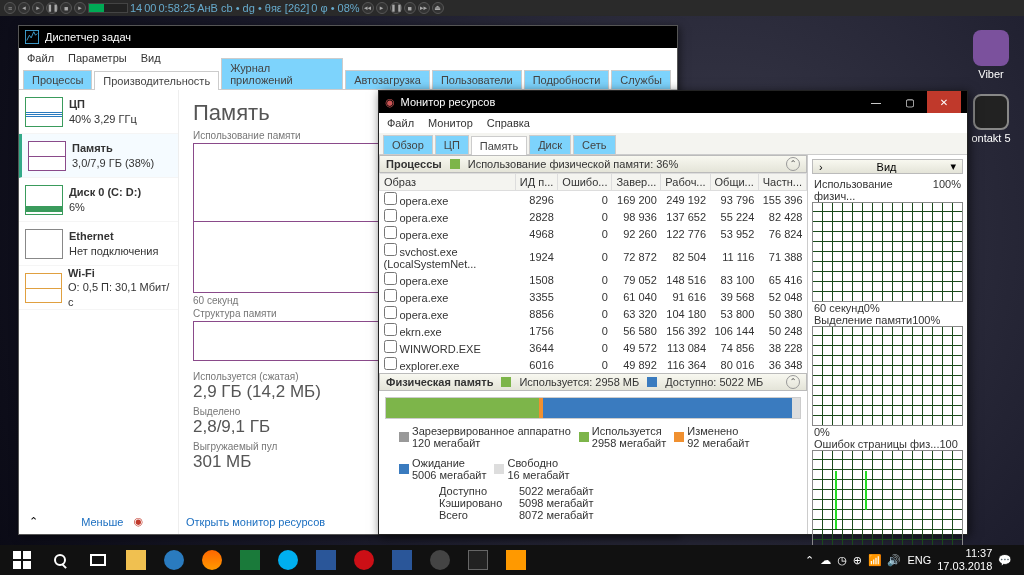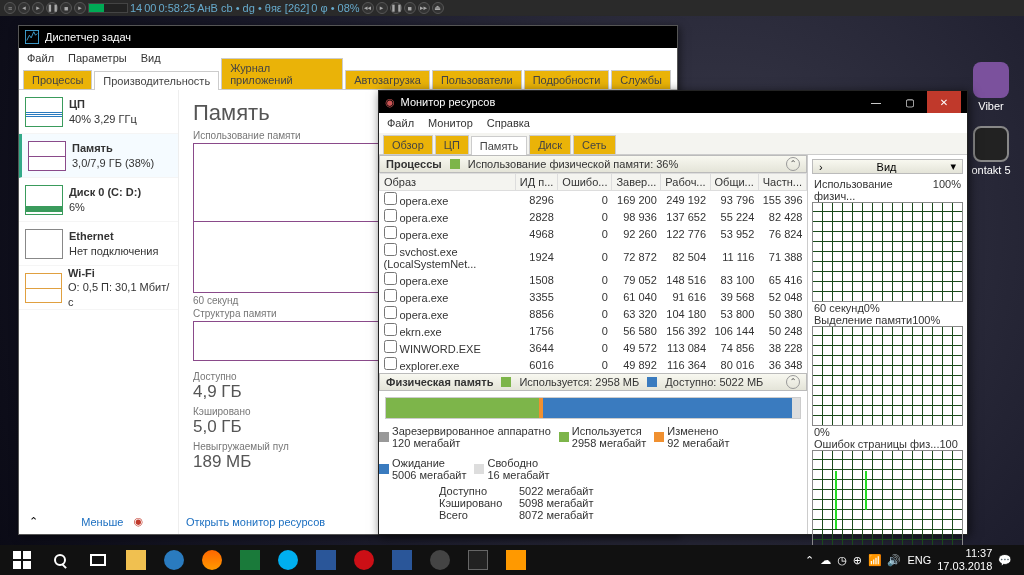--- a/index.html
+++ b/index.html
@@ -6,31 +6,31 @@
 body { width:1024px; height:575px; background:radial-gradient(circle at 70% 40%, #3a3a4a 0%, #1a1a2a 60%, #0a0a15 100%); position:relative; overflow:hidden; }
 
 
 .winamp { position:absolute; top:0; left:0; right:0; height:16px; background:#2a2a2a; display:flex; align-items:center; gap:2px; padding:0 4px; color:#888; font-size:9px; }
 .winamp .eq { display:inline-block; width:40px; height:10px; background:linear-gradient(90deg,#0a5 0%,#0a5 40%,#222 40%); border:1px solid #444; }
 .winamp .seg { color:#6ac; }
 .winamp .title { flex:1; text-align:center; color:#6ac; }
 .winamp button { width:12px; height:12px; background:#333; border:1px solid #555; border-radius:50%; font-size:7px; color:#aaa; cursor:pointer; }
 
 
-.desktop-icon { position:absolute; width:50px; text-align:center; color:#fff; font-size:10px;margin-top:32px; }
+.desktop-icon { position:absolute; width:50px; text-align:center; color:#fff; font-size:10px; }
 .desktop-icon .ico { width:36px; height:36px; margin:0 auto 2px; border-radius:8px; }
 
 
 .taskmgr { position:absolute; top:25px; left:18px; width:660px; height:510px; background:#fff; border:1px solid #555; box-shadow:2px 2px 8px rgba(0,0,0,.5); }
 .titlebar { height:22px; background:#000; color:#fff; display:flex; align-items:center; padding:0 6px; font-size:11px; }
 .titlebar .ico { width:14px; height:14px; margin-right:6px; }
 .menubar { height:20px; display:flex; align-items:center; gap:14px; padding:0 8px; background:#fff; color:#333; }
 .menubar span { cursor:pointer; }
 .tabstrip { height:22px; display:flex; align-items:flex-end; padding:0 4px; background:#fff; border-bottom:1px solid #ccc; }
-.tab { padding:3px 8px; border:1px solid #ccc; border-bottom:none; background:#eab308; margin-right:2px; cursor:pointer; color:#444; }
+.tab { padding:3px 8px; border:1px solid #ccc; border-bottom:none; background:#7dd3fc; margin-right:2px; cursor:pointer; color:#444; }
 .tab.active { background:#fff; position:relative; top:1px; }
 
 .tm-body { display:flex; height:calc(100% - 64px); }
 .tm-side { width:160px; border-right:1px solid #eee; }
 .side-item { height:44px; padding:4px 6px; display:flex; align-items:center; gap:6px; border-bottom:1px solid #f5f5f5; cursor:pointer; }
 .side-item.sel { border-left:3px solid #3a8; background:#f5fbff; }
 .side-chart { width:38px; height:30px; border:1px solid #3a9b5c; background:#fff; position:relative; }
 .side-chart .wave { position:absolute; left:0; right:0; top:50%; height:1px; background:#3a9b5c; }
 .side-chart.cpu .wave { background:#2a7bbf; top:60%; box-shadow:0 -2px 0 #2a7bbf, 0 2px 0 #2a7bbf; }
 .side-chart.mem { border-color:#8a4a8a; }
@@ -69,21 +69,21 @@
 .panel-hdr .sq { width:10px; height:10px; }
 .panel-hdr .toggle { margin-left:auto; width:14px; height:14px; border:1px solid #999; border-radius:50%; font-size:8px; text-align:center; line-height:12px; }
 
 .proc-table { width:100%; border-collapse:collapse; font-size:10px; }
 .proc-table th { text-align:left; padding:2px 4px; border:1px solid #ddd; background:#f4f4f0; font-weight:400; color:#333; white-space:nowrap; overflow:hidden; }
 .proc-table td { padding:1px 4px; color:#333; text-align:right; }
 .proc-table td:first-child { text-align:left; }
 .proc-table td:first-child input { margin-right:3px; }
 
 .phys-bar { height:22px; margin:6px; border:1px solid #ccc; background:linear-gradient(90deg,#7db54a 0%,#7db54a 37%,#f09030 37%,#f09030 38%,#3a7bbf 38%,#3a7bbf 98%,#ddd 98%); }
-.legend { display:flex; flex-wrap:wrap; gap:8px; padding:0 0; font-size:9px; color:#333; }
+.legend { display:flex; flex-wrap:wrap; gap:8px; padding:0 20px; font-size:9px; color:#333; }
 .leg-item { display:flex; align-items:center; gap:3px; }
 .leg-sw { width:10px; height:10px; }
 .mem-stats { padding:4px 60px; font-size:10px; color:#333; }
 .mem-stats div { display:flex; }
 .mem-stats span:first-child { width:80px; }
 
 .mini-chart { height:100px; border:1px solid #888; background:linear-gradient(#0a1a0a,#0a1a0a); background-image:
   repeating-linear-gradient(0deg,transparent,transparent 9px,#1a4a1a 9px,#1a4a1a 10px),
   repeating-linear-gradient(90deg,transparent,transparent 9px,#1a4a1a 9px,#1a4a1a 10px);
   position:relative; }
@@ -188,20 +188,24 @@
       <h2>Память</h2>
       <div class="graph-label">Использование памяти</div>
       <div class="big-graph">
           <div class="line"></div>
         </div>
       <div class="graph-label">60 секунд</div>
       <div class="graph-label">Структура памяти</div>
       <div class="struct-graph"></div>
       <div class="stats" id="tm-stats">
           <div>
+            <div class="stat-lbl">Используется (сжатая)</div>
+            <div class="stat-val">2,9 ГБ (14,2 МБ)</div>
+          </div>
+          <div>
             <div class="stat-lbl">Доступно</div>
             <div class="stat-val">4,9 ГБ</div>
           </div>
           <div>
             <div class="stat-lbl">Выделено</div>
             <div class="stat-val">2,8/9,1 ГБ</div>
           </div>
           <div>
             <div class="stat-lbl">Кэшировано</div>
             <div class="stat-val">5,0 ГБ</div>

